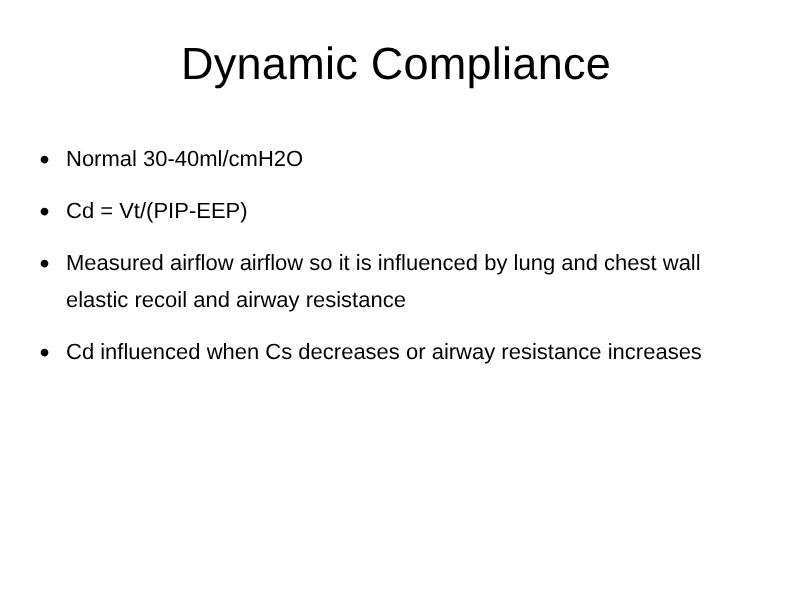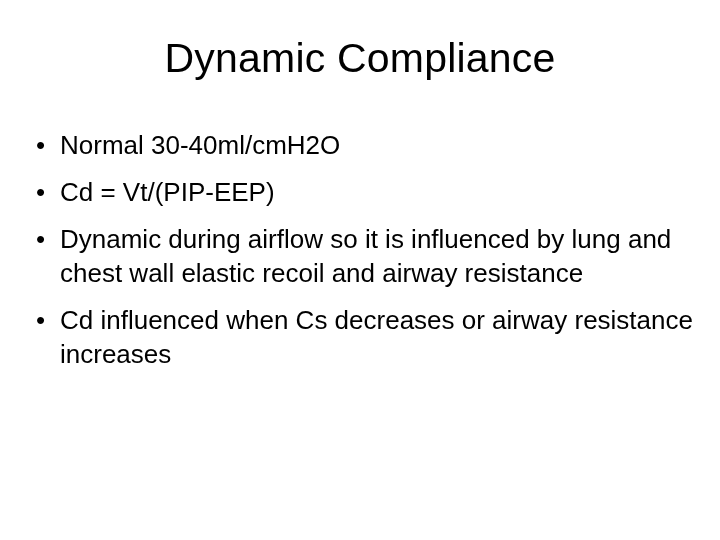--- a/index.html
+++ b/index.html
@@ -44,21 +44,21 @@
   }
   .bullet-marker {
     flex: 0 0 auto;
     width: 24px;
     font-size: 26px;
     line-height: 34px;
     text-align: left;
   }
   .bullet-text {
     flex: 1 1 auto;
-    font-size: 26px;
+    font-size: 20px;
     line-height: 34px;
     text-align: left;
     white-space: pre-line;
   }
 </style>
 </head>
 <body>
 
 <div class="slide">
 
@@ -71,21 +71,21 @@
       <span class="bullet-text">Normal 30-40ml/cmH2O</span>
     </div>
 
     <div class="bullet-item">
       <span class="bullet-marker">•</span>
       <span class="bullet-text">Cd = Vt/(PIP-EEP)</span>
     </div>
 
     <div class="bullet-item">
       <span class="bullet-marker">•</span>
-      <span class="bullet-text">Dynamic during airflow so it is influenced by lung and chest wall elastic recoil and airway resistance</span>
+      <span class="bullet-text">Measured airflow airflow so it is influenced by lung and chest wall elastic recoil and airway resistance</span>
     </div>
 
     <div class="bullet-item">
       <span class="bullet-marker">•</span>
       <span class="bullet-text">Cd influenced when Cs decreases or airway resistance increases</span>
     </div>
 
   </div>
 </div>
 

